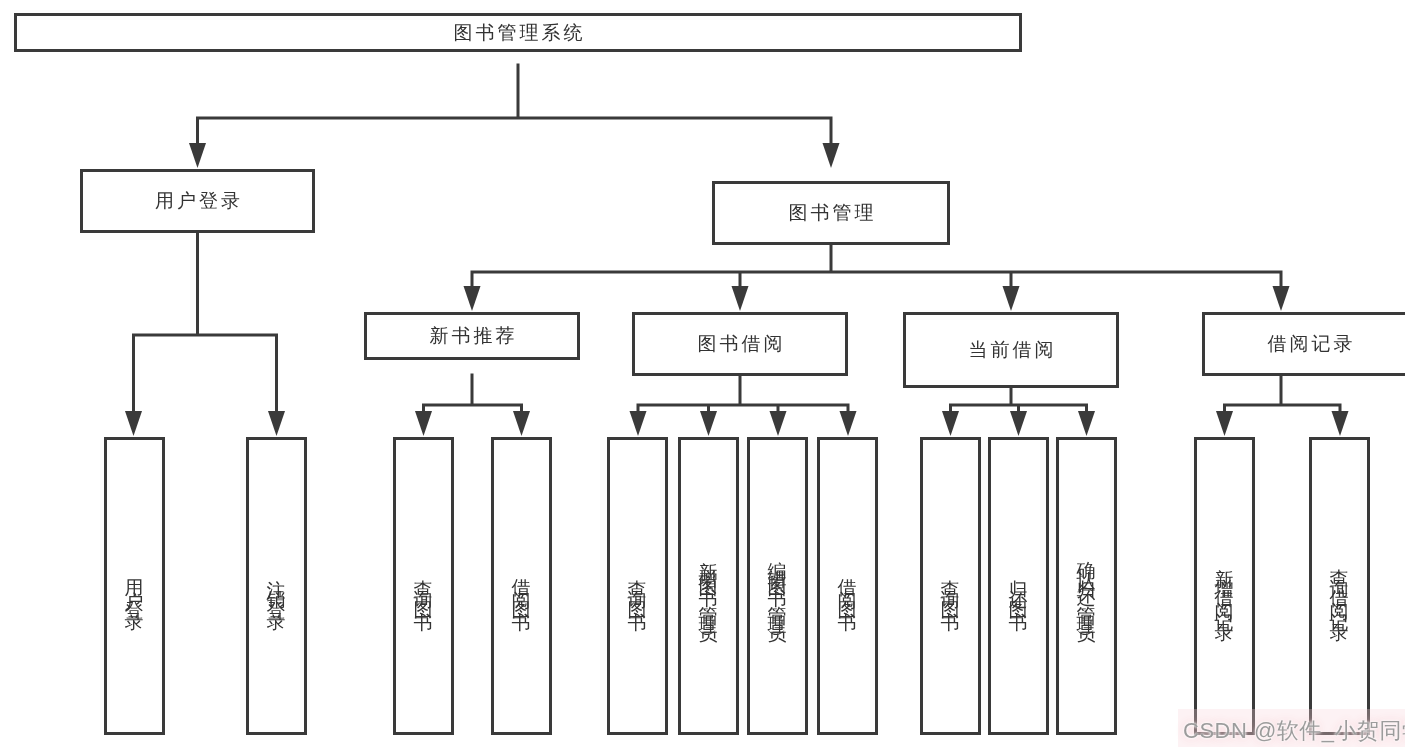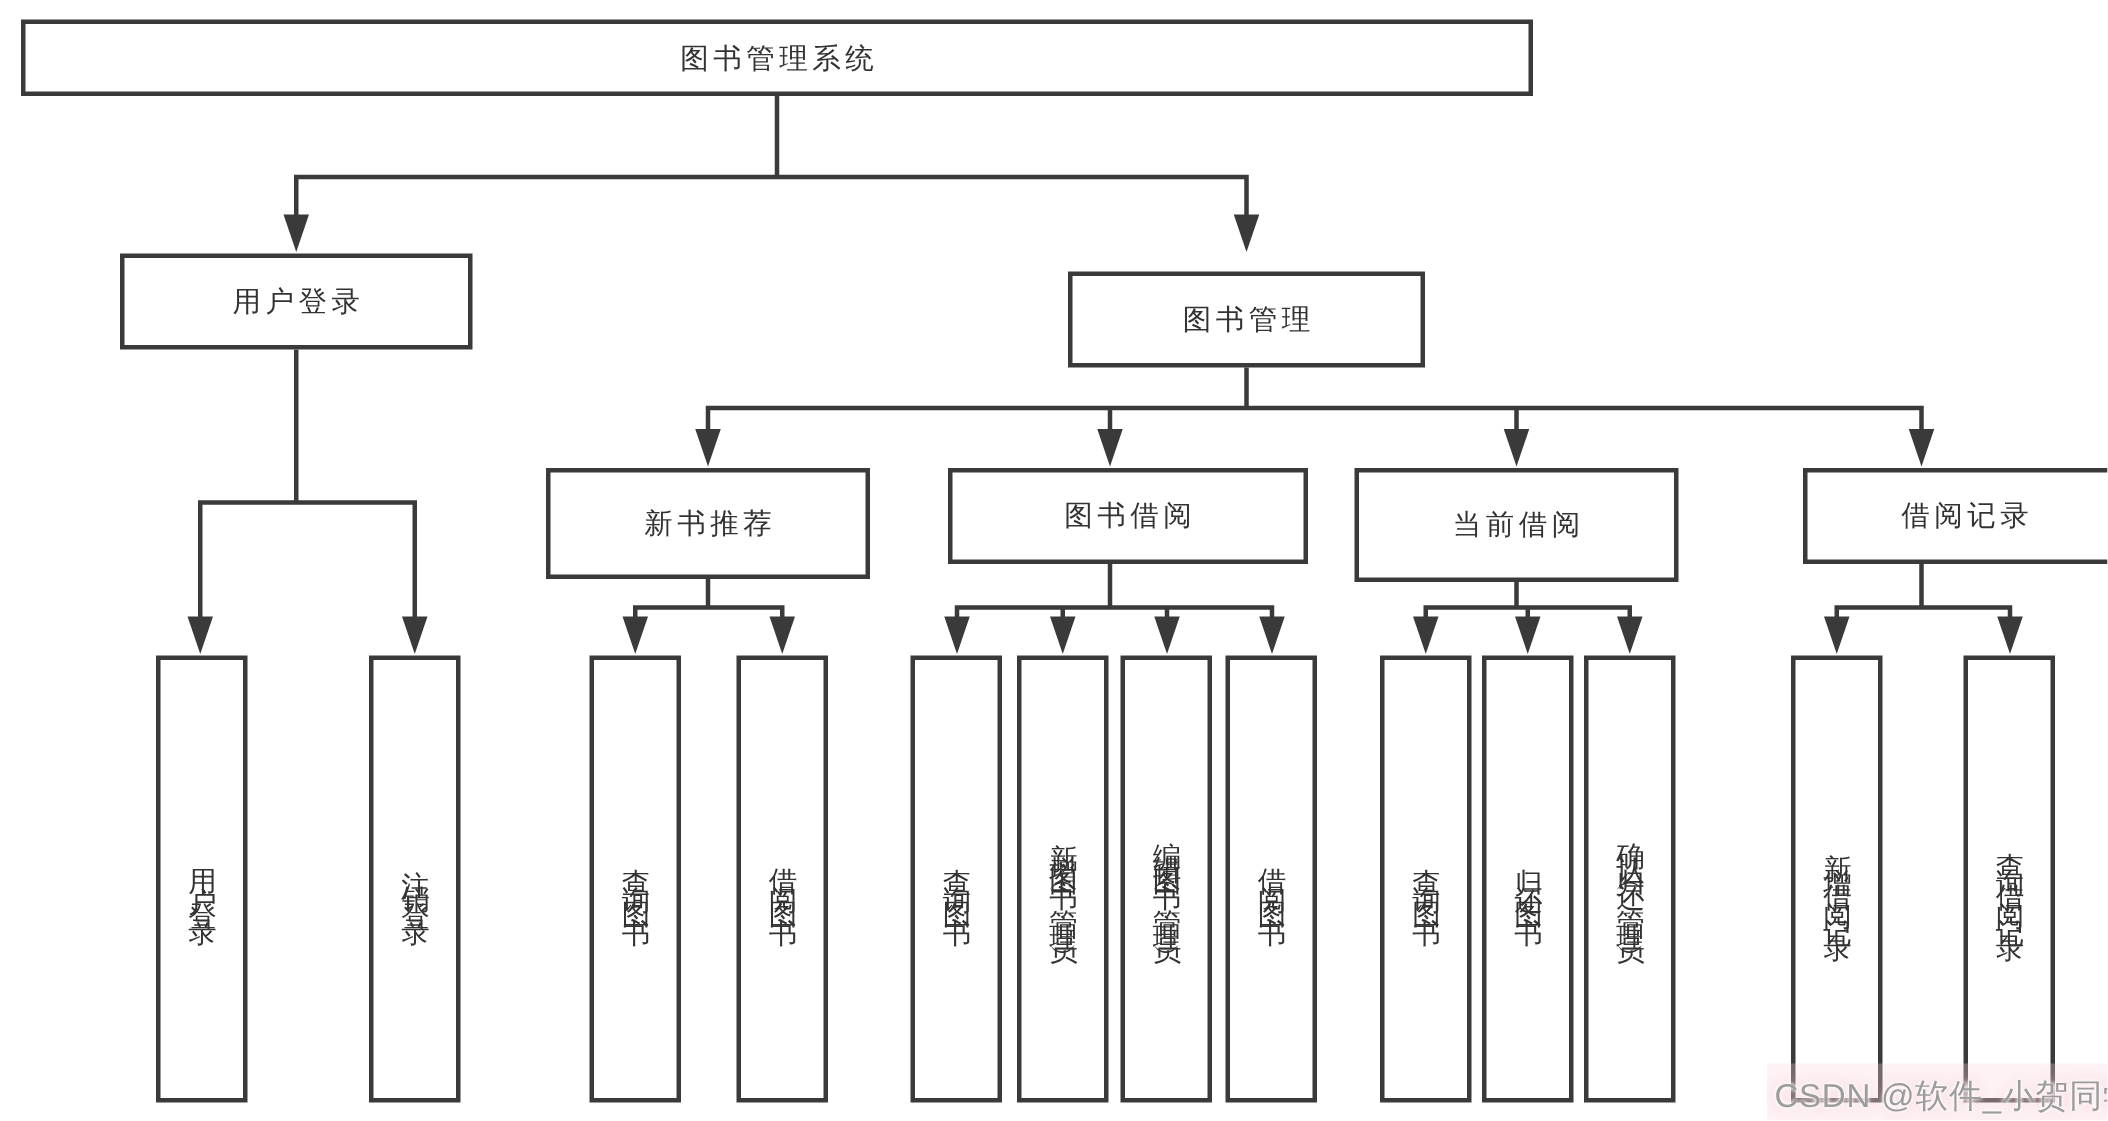--- a/index.html
+++ b/index.html
@@ -40,27 +40,27 @@
     display: flex;
     align-items: center;
     justify-content: center;
     color: var(--color-text);
     font-size: 19px;
     letter-spacing: 3px;
     white-space: nowrap;
   }
   .node .hlabel { text-indent: 3px; }
   
-  #node-root  { left: 14px;  top: 13px;  width: 1008px; height: 51px; }
+  #node-root  { left: 14px;  top: 13px;  width: 1008px; height: 39px; }
   
   #node-l1-0  { left: 80px;  top: 169px; width: 235px; height: 64px; }
   #node-l1-1  { left: 712px; top: 169px; width: 238px; height: 64px; margin-top: 12px; }
   
-  #node-l2-0  { left: 364px;  top: 312px; width: 216px; height: 74px; }
-  #node-l2-1  { left: 632px;  top: 312px; width: 240px; height: 64px; }
+  #node-l2-0  { left: 364px;  top: 312px; width: 216px; height: 48px; }
+  #node-l2-1  { left: 632px;  top: 312px; width: 216px; height: 64px; }
   #node-l2-2  { left: 903px;  top: 312px; width: 216px; height: 76px; }
   #node-l2-3  { left: 1172px; top: 312px; width: 216px; height: 64px; margin-left: 30px; }
   
   .leaf {
     position: absolute;
     top: 437px;
     width: 61px;
     height: 298px;
     border: 3px solid var(--color-line);
     background: #ffffff;

